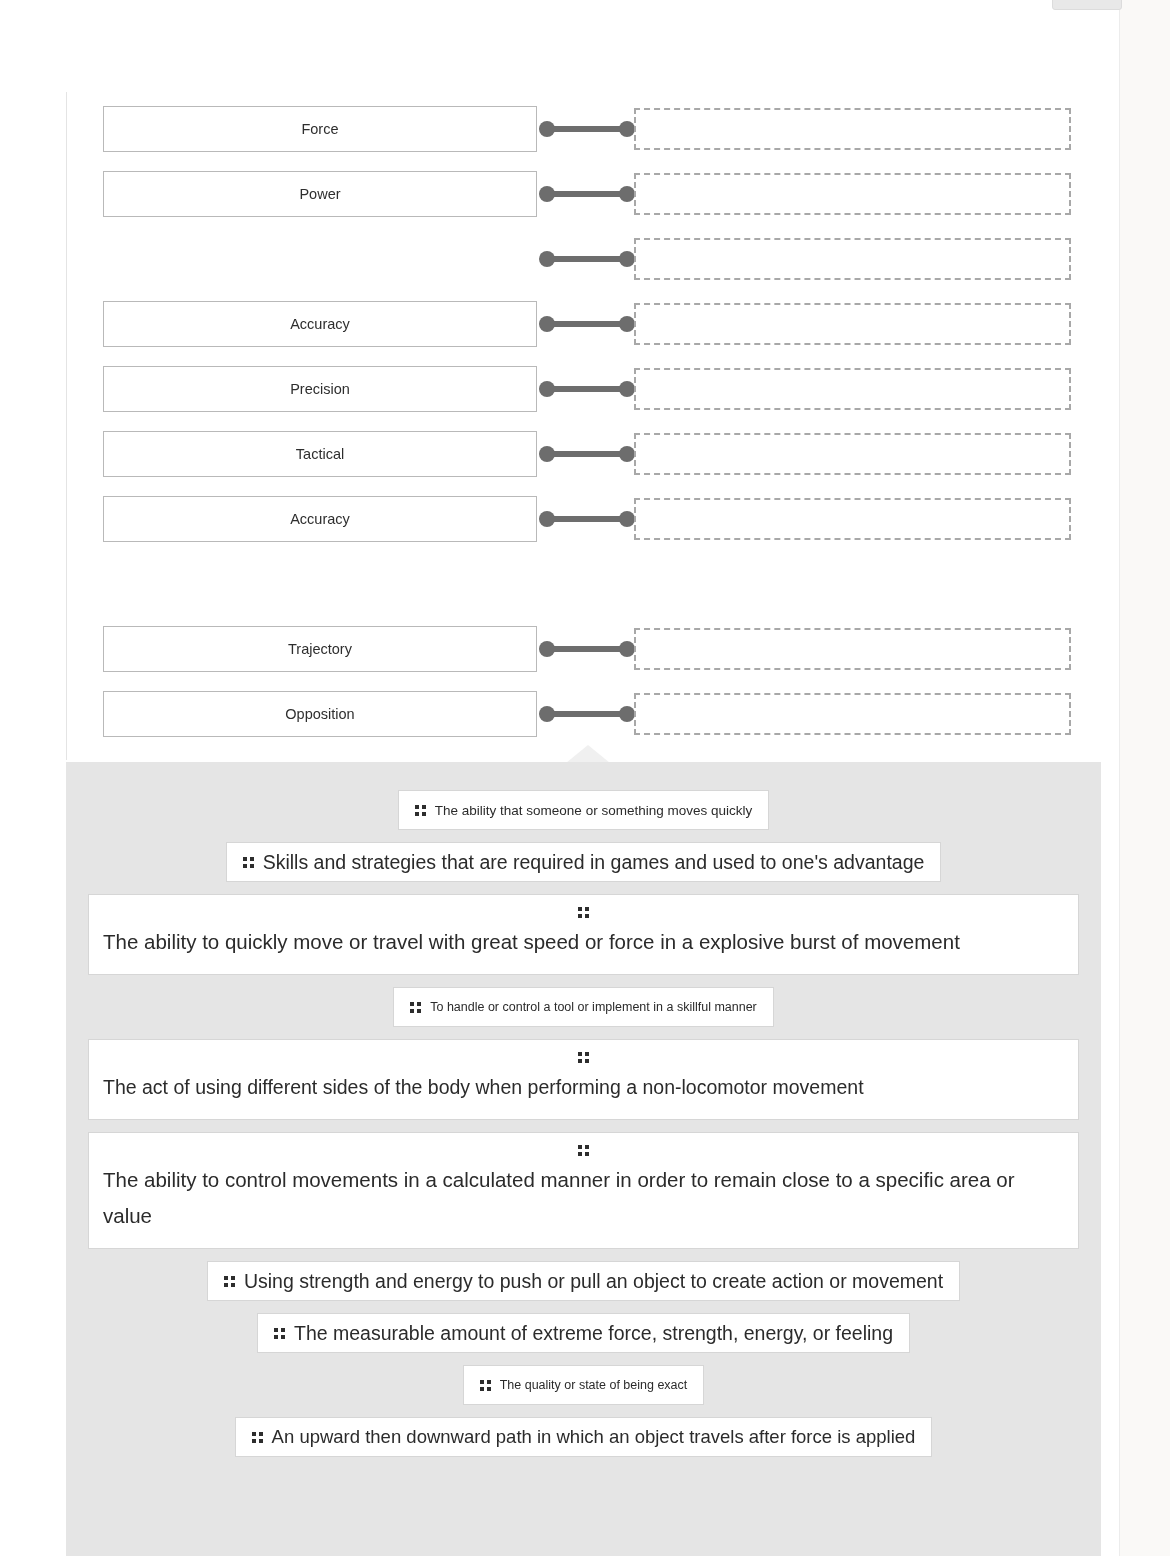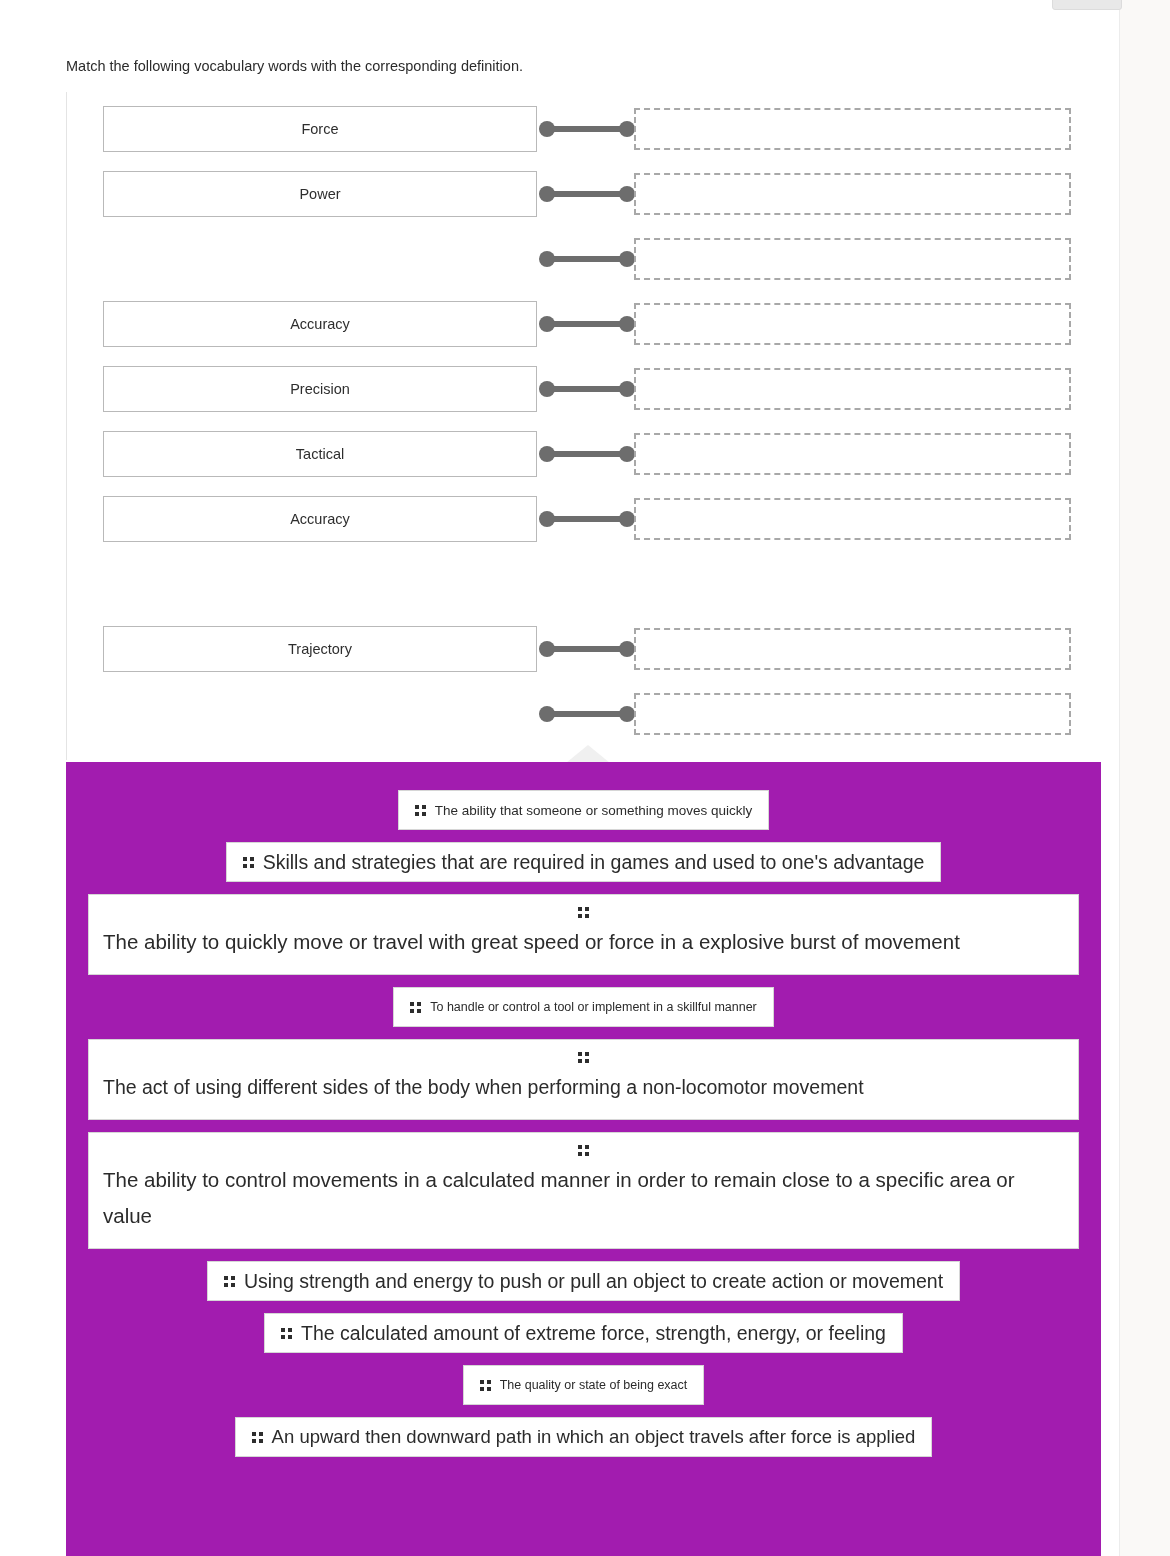--- a/index.html
+++ b/index.html
@@ -135,21 +135,21 @@
     border-bottom: 18px solid #f0f0f0;
   }
 
   
   #tray {
     position: absolute;
     left: 66px;
     top: 762px;
     width: 1035px;
     height: 794px;
-    background: #a21caf;
+    background: #e5e5e5;
     display: flex;
     flex-direction: column;
     align-items: center;
     padding-top: 28px;
   }
 
   .chip {
     background: #ffffff;
     border: 1px solid #d6d6d6;
     margin-bottom: 12px;
@@ -210,21 +210,20 @@
   .handle i:nth-child(3) { left: 0px; top: 7px; }
   .handle i:nth-child(4) { left: 7px; top: 7px; }
 </style>
 </head>
 <body>
 
 <div id="page">
 
   <div id="top-button"></div>
 
-  <div id="prompt">Match the following vocabulary words with the corresponding definition.</div>
 
   <div id="match-panel">
 
   <div class="match-row" style="top: 79px;">
         <div class="word-box">Power</div>
         <div class="connector">
           <span class="dot left"></span>
           <span class="bar"></span>
           <span class="dot right"></span>
         </div>
@@ -286,20 +285,21 @@
       <div class="match-row" style="top: 534px;">
         <div class="word-box">Trajectory</div>
         <div class="connector">
           <span class="dot left"></span>
           <span class="bar"></span>
           <span class="dot right"></span>
         </div>
         <div class="drop-zone"></div>
       </div>
       <div class="match-row" style="top: 599px;">
+        <div class="word-box">Opposition</div>
         <div class="connector">
           <span class="dot left"></span>
           <span class="bar"></span>
           <span class="dot right"></span>
         </div>
         <div class="drop-zone"></div>
       </div>
     </div>
 
   <div id="notch"></div>
@@ -375,21 +375,21 @@
         </span>
         <span class="chip-text">Using strength and energy to push or pull an object to create action or movement</span>
       </div>
       <div class="chip inline fs-19">
         <span class="handle">
           <i></i>
           <i></i>
           <i></i>
           <i></i>
         </span>
-        <span class="chip-text">The calculated amount of extreme force, strength, energy, or feeling</span>
+        <span class="chip-text">The measurable amount of extreme force, strength, energy, or feeling</span>
       </div>
       <div class="chip inline fs-12">
         <span class="handle">
           <i></i>
           <i></i>
           <i></i>
           <i></i>
         </span>
         <span class="chip-text">The quality or state of being exact</span>
       </div>

